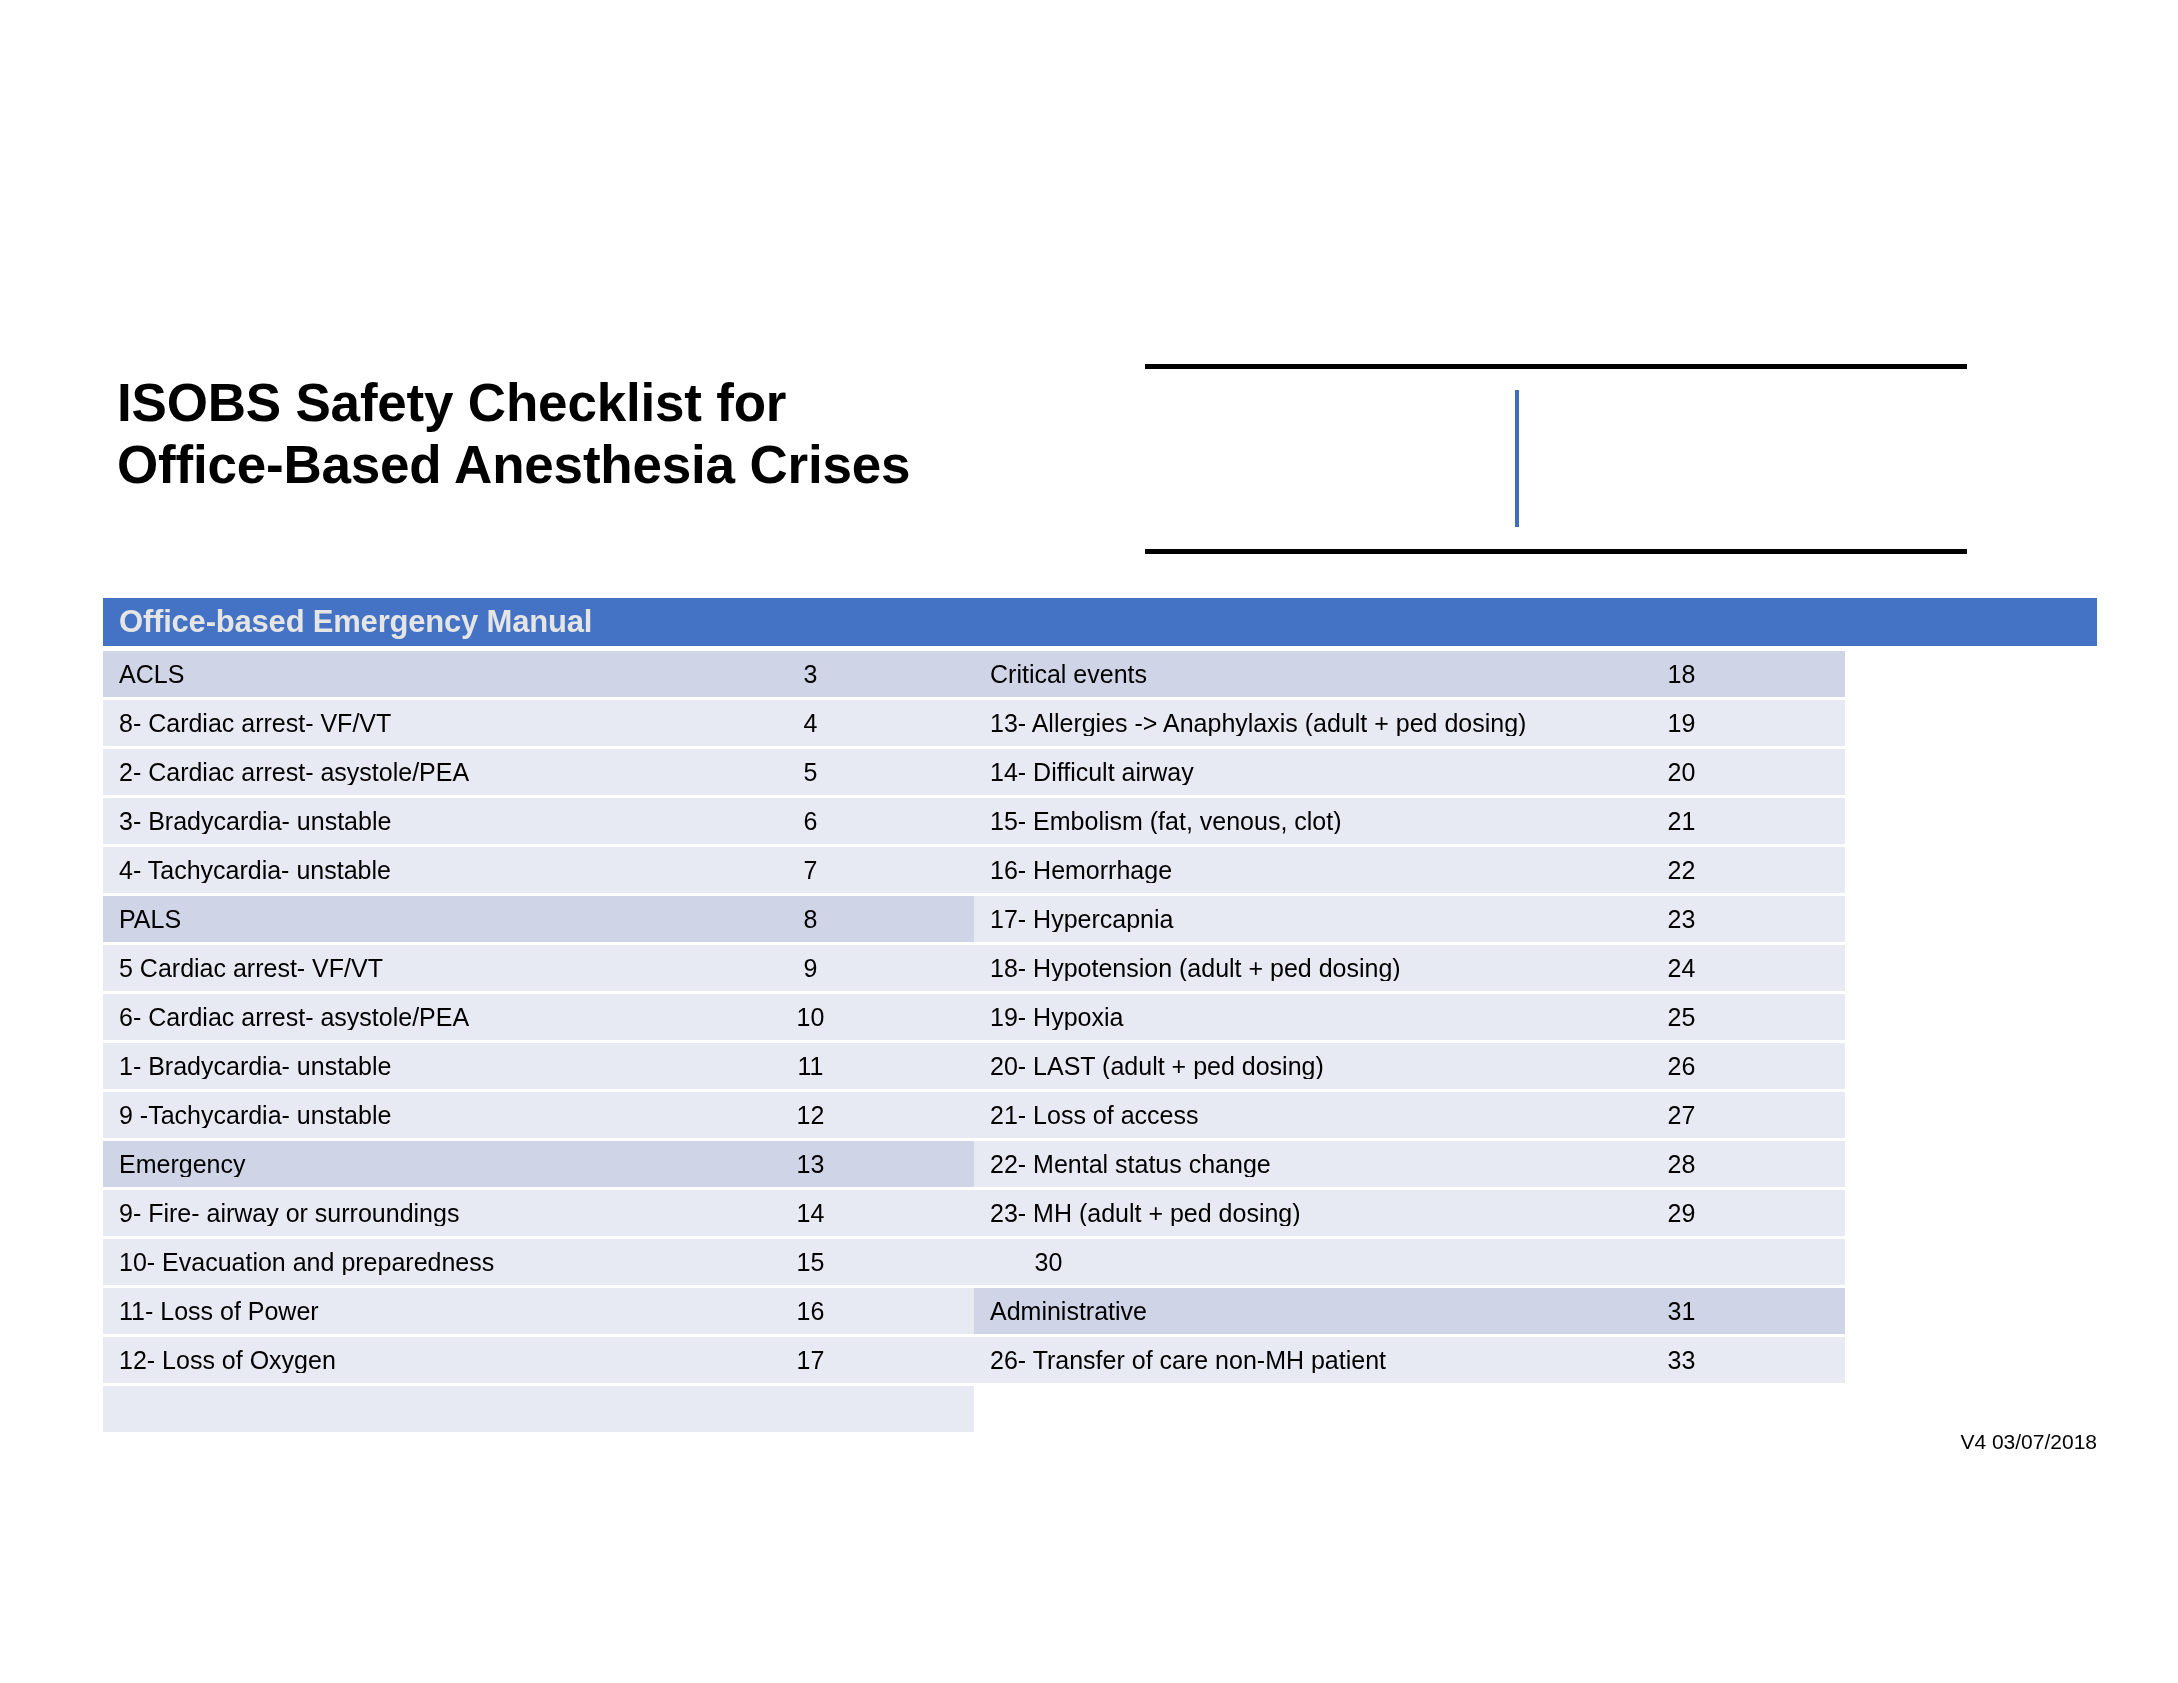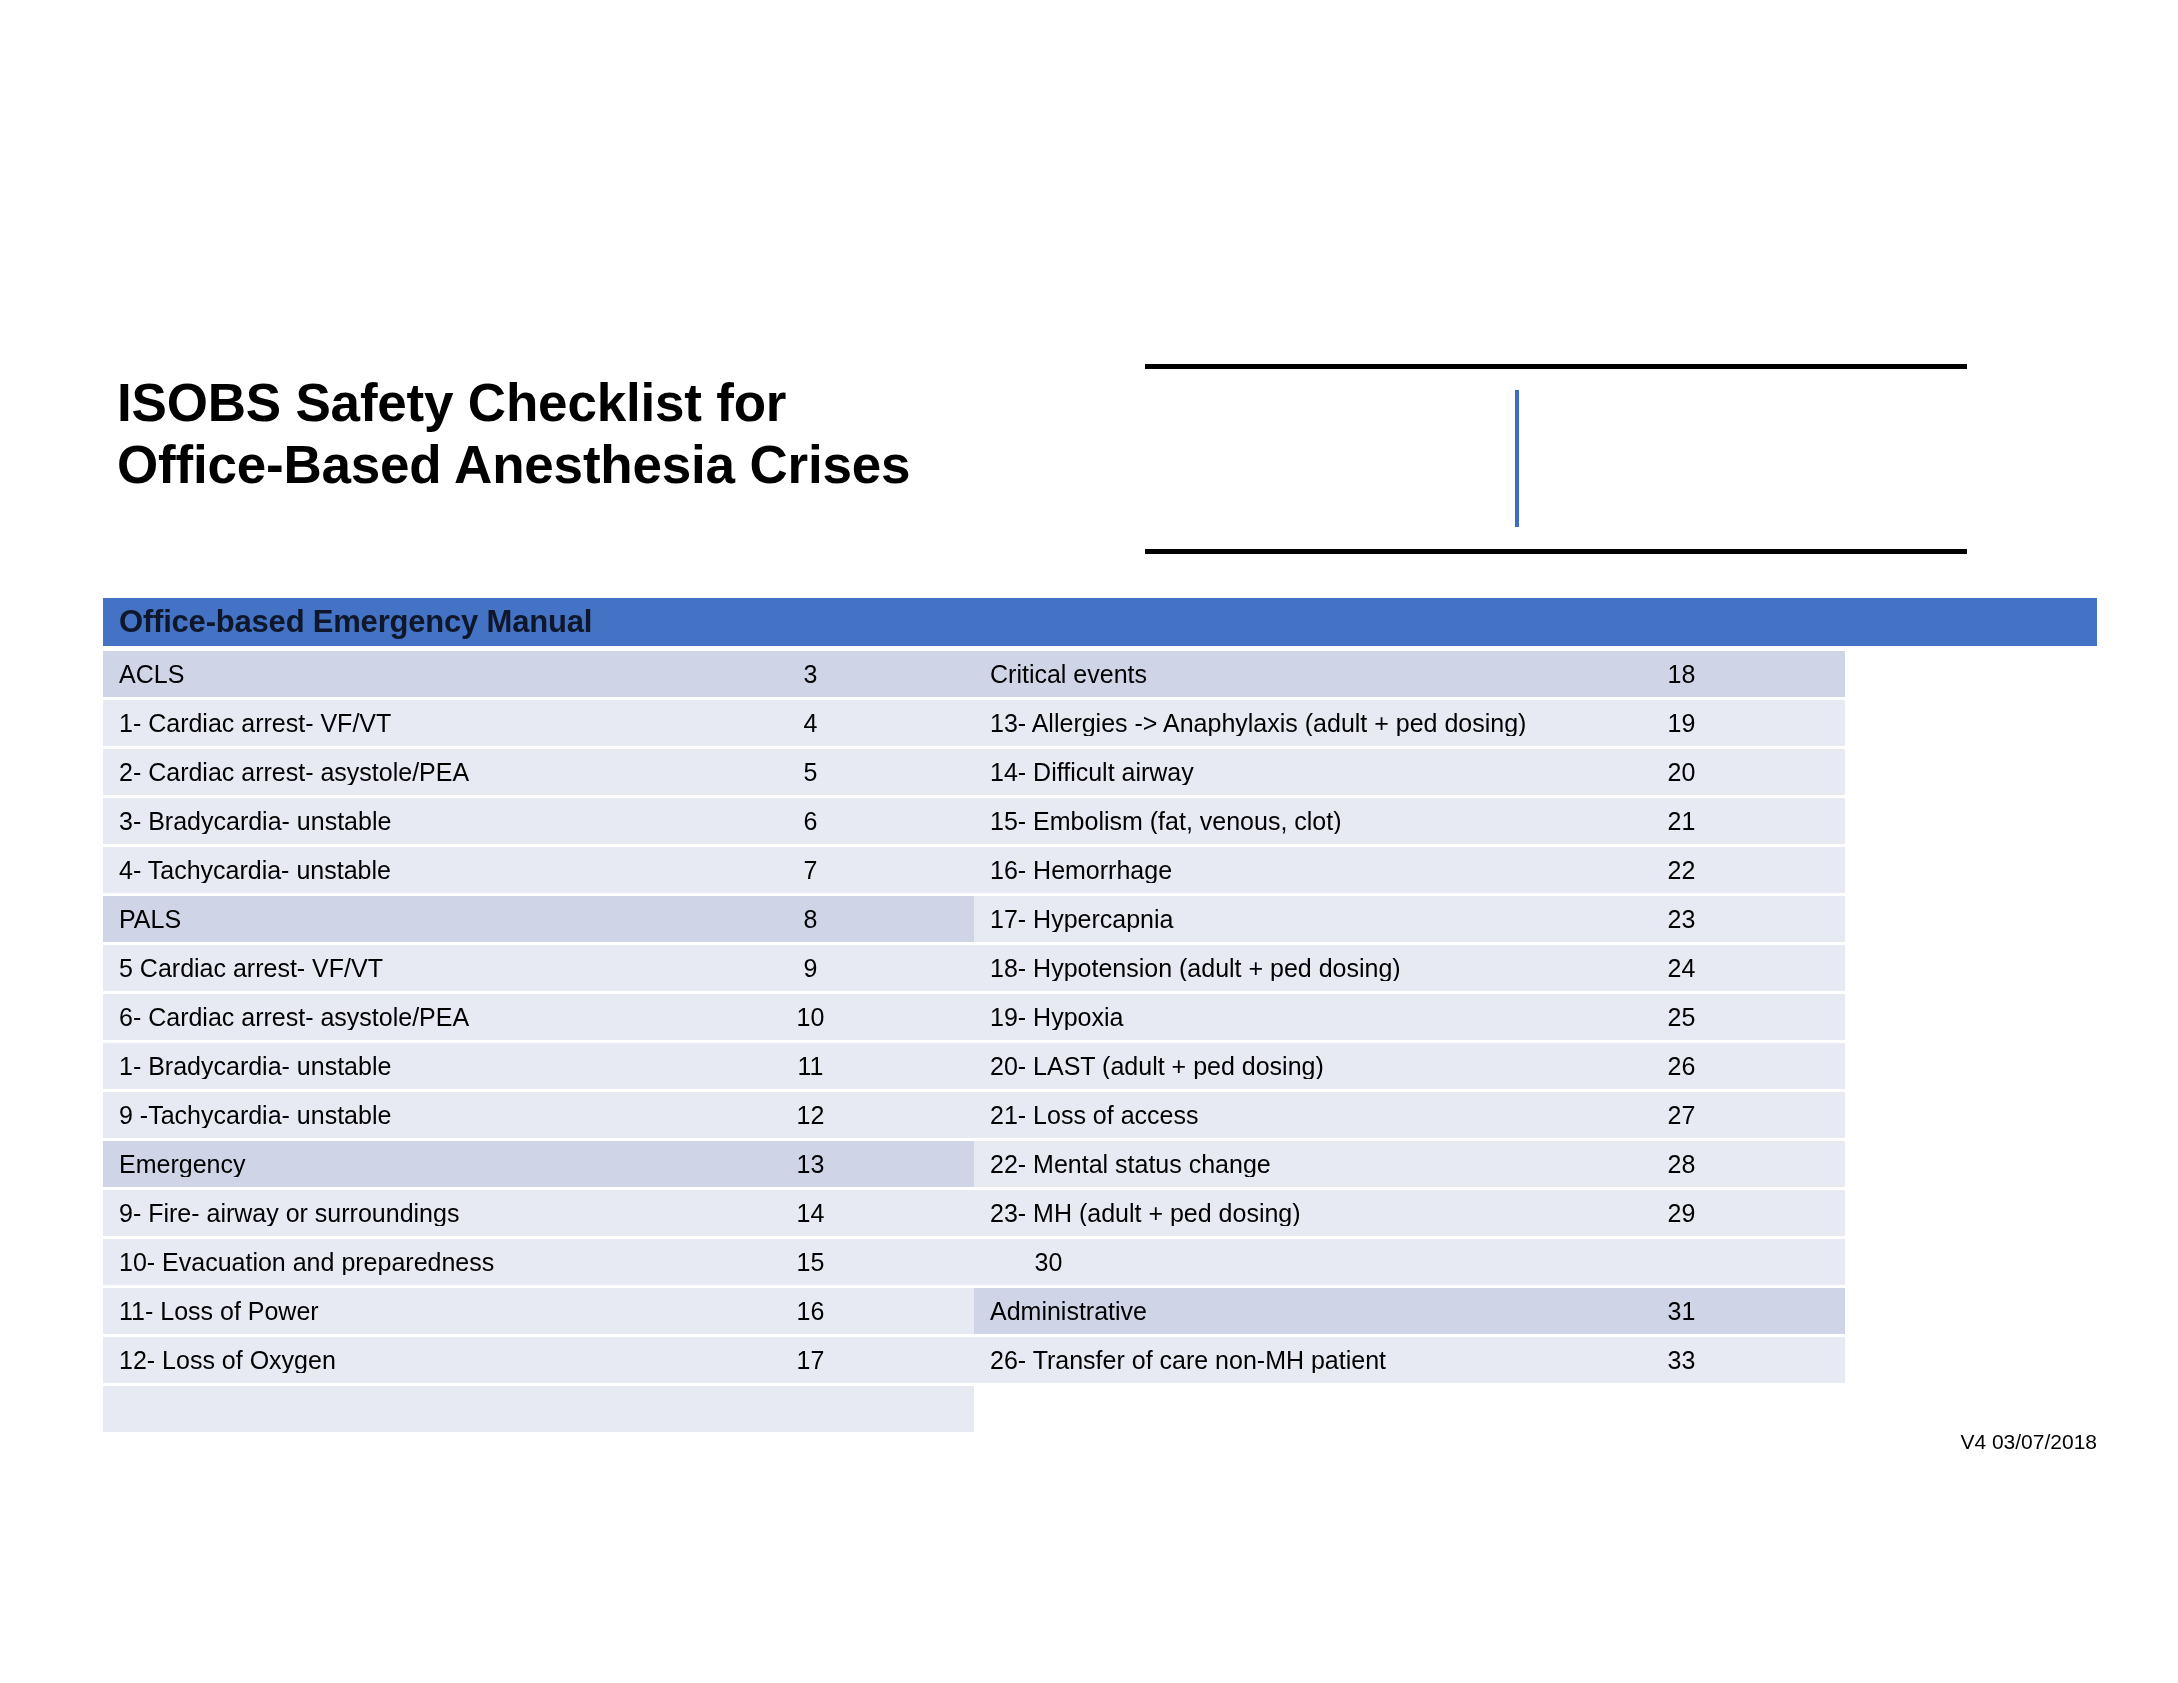--- a/index.html
+++ b/index.html
@@ -72,21 +72,21 @@
     position: absolute;
     left: 103px;
     top: 582px;
     width: 1994px;
     height: 48px;
     background: #4472C4;
     display: flex;
     align-items: center;
   }
   .banner-text {
-    color: #0f172a;
+    color: #e5e5e5;
     font-size: 31px;
     font-weight: bold;
     padding-left: 16px;
     letter-spacing: -0.2px;
     white-space: nowrap;
     text-align: center;
   }
 
   
   .toc {
@@ -162,21 +162,21 @@
     <span class="banner-text">Office-based Emergency Manual</span>
   </div>
 
   <div class="toc">
     <div class="toc-col" id="toc-left">
         <div class="toc-row section">
           <span class="toc-label">ACLS</span>
           <span class="toc-page">3</span>
         </div>
         <div class="toc-row">
-          <span class="toc-label">1- Cardiac arrest- VF/VT</span>
+          <span class="toc-label">8- Cardiac arrest- VF/VT</span>
           <span class="toc-page">4</span>
         </div>
         <div class="toc-row">
           <span class="toc-label">2- Cardiac arrest- asystole/PEA</span>
           <span class="toc-page">5</span>
         </div>
         <div class="toc-row">
           <span class="toc-label">3- Bradycardia- unstable</span>
           <span class="toc-page">6</span>
         </div>

